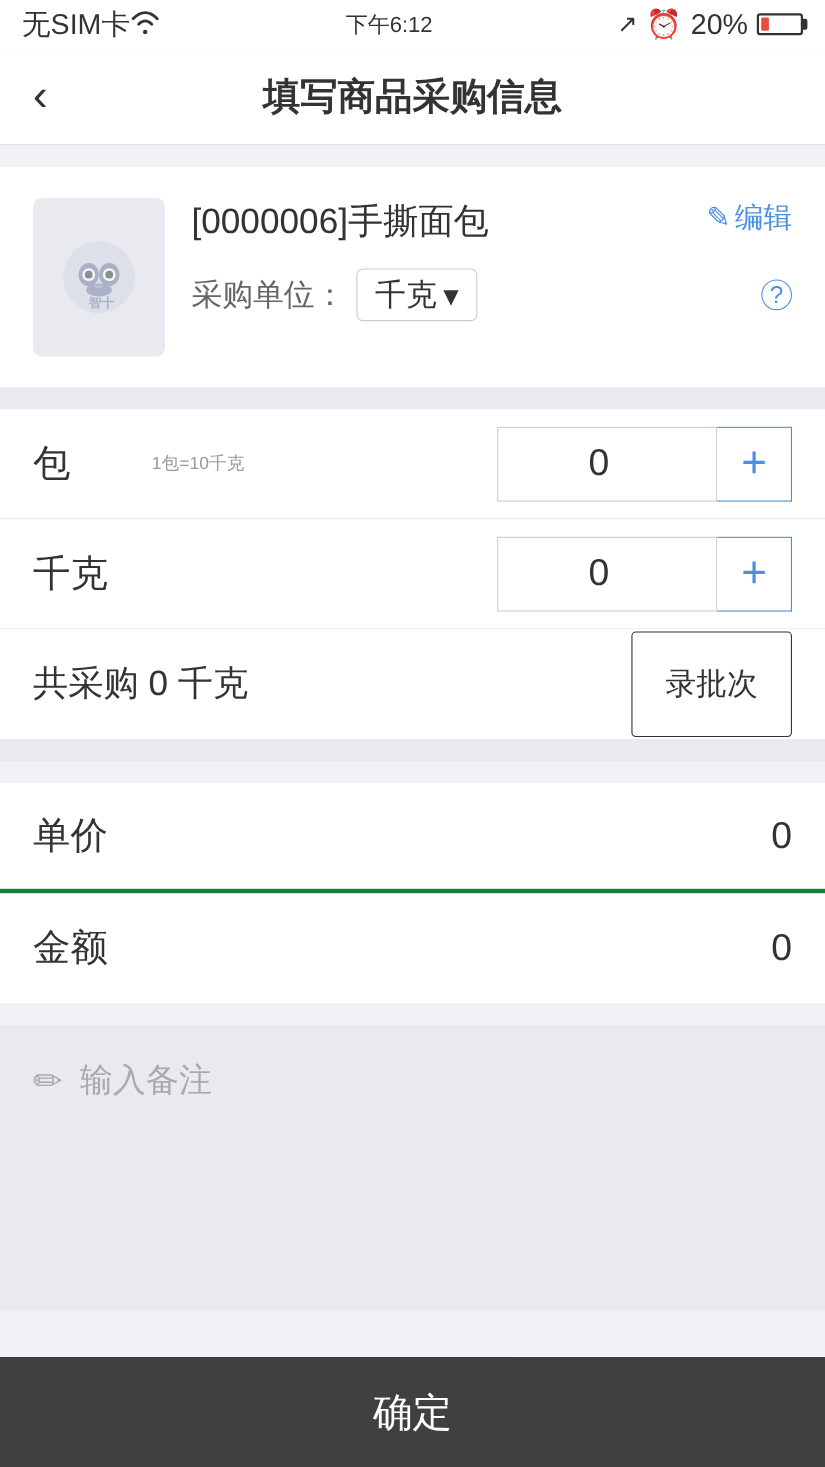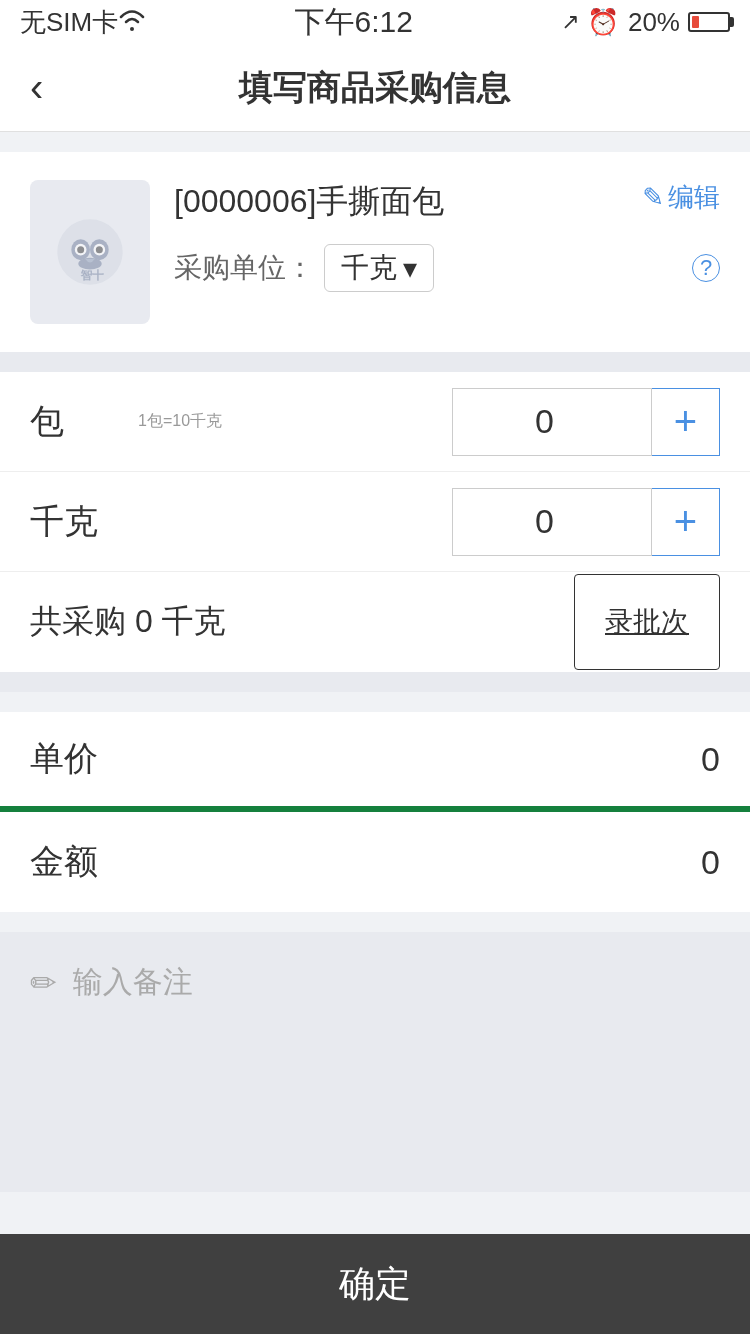--- a/index.html
+++ b/index.html
@@ -18,21 +18,21 @@
       height: 44px;
       background: #fff;
       display: flex;
       align-items: center;
       justify-content: space-between;
       padding: 0 20px;
       font-size: 26px;
       color: #333;
     }
     .status-left { display: flex; align-items: center; }
-    .status-center { font-size: 30px; font-weight: 500; }
+    .status-center { font-size: 20px; font-weight: 500; }
     .status-right { display: flex; align-items: center; gap: 8px; font-size: 26px; }
     .battery-icon {
       width: 42px; height: 20px; border: 2px solid #333; border-radius: 3px;
       position: relative; display: inline-flex; align-items: center; padding: 2px;
     }
     .battery-icon::after {
       content: ''; position: absolute; right: -6px; top: 50%;
       transform: translateY(-50%); width: 4px; height: 10px;
       background: #333; border-radius: 0 2px 2px 0;
     }
@@ -218,35 +218,34 @@
       color: #333;
     }
     .record-batch-btn {
       border: 1px solid #333;
       padding: 28px 30px;
       font-size: 28px;
       color: #333;
       background: #fff;
       border-radius: 4px;
       cursor: pointer;
-      text-decoration: underline;
     }
 
     
     .price-section {
       background: #fff;
       margin-top: 20px;
     }
     .price-row {
       display: flex;
       align-items: center;
       justify-content: space-between;
       padding: 0 30px;
       height: 100px;
-      border-bottom: 6px solid #15803d;
+      border-bottom: 4px solid #15803d;
     }
     .price-row:last-child { border-bottom: none; }
     .price-label {
       font-size: 34px;
       color: #333;
     }
     .price-value {
       font-size: 34px;
       color: #333;
     }

